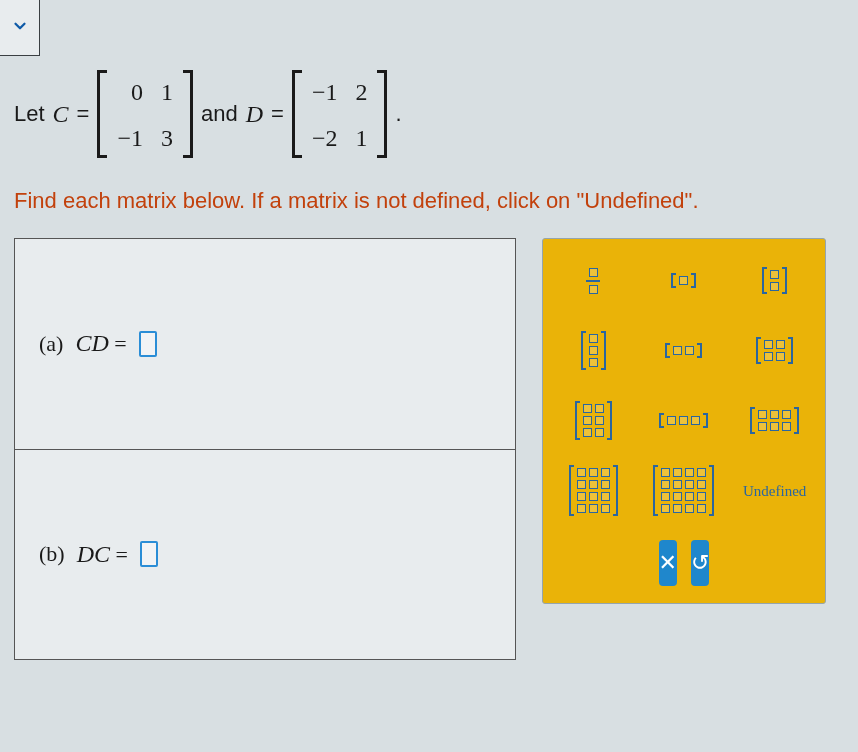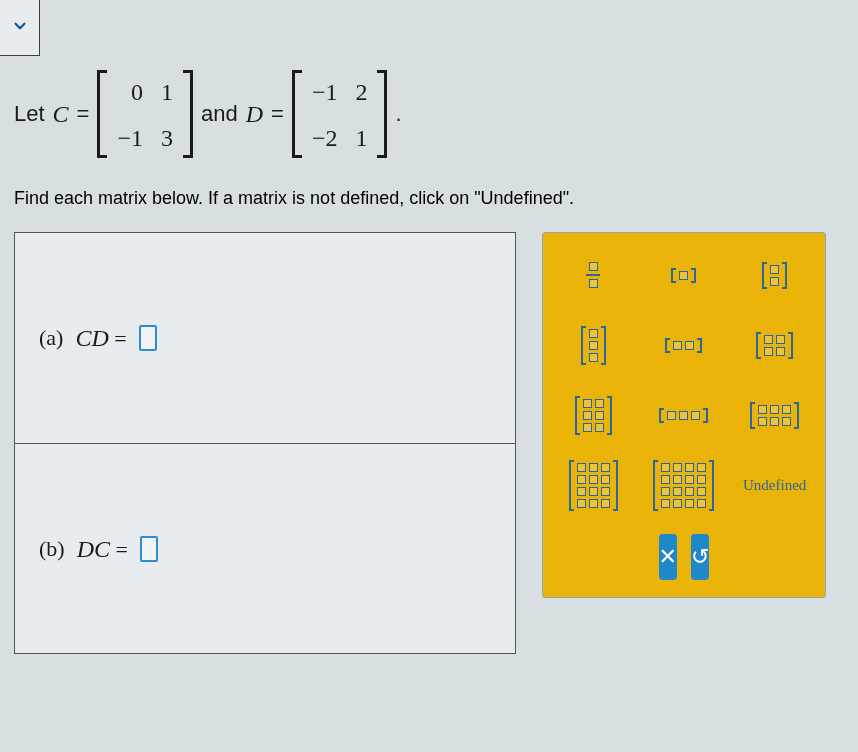--- a/index.html
+++ b/index.html
@@ -59,22 +59,22 @@
     column-gap: 18px;
     row-gap: 14px;
     padding: 6px 10px;
     align-items: center;
     justify-items: end;
     font-family: "Times New Roman", serif;
     font-size: 24px;
   }
   .instruction {
     margin: 18px 0 22px 0;
-    font-size: 18px;
-    color: #000000;
+    font-size: 22px;
+    color: #c2410c;
   }
   .workarea {
     display: flex;
     gap: 26px;
     align-items: flex-start;
   }
   .answerbox {
     width: 502px;
     border: 1px solid #555;
     background: #e8ecee;

